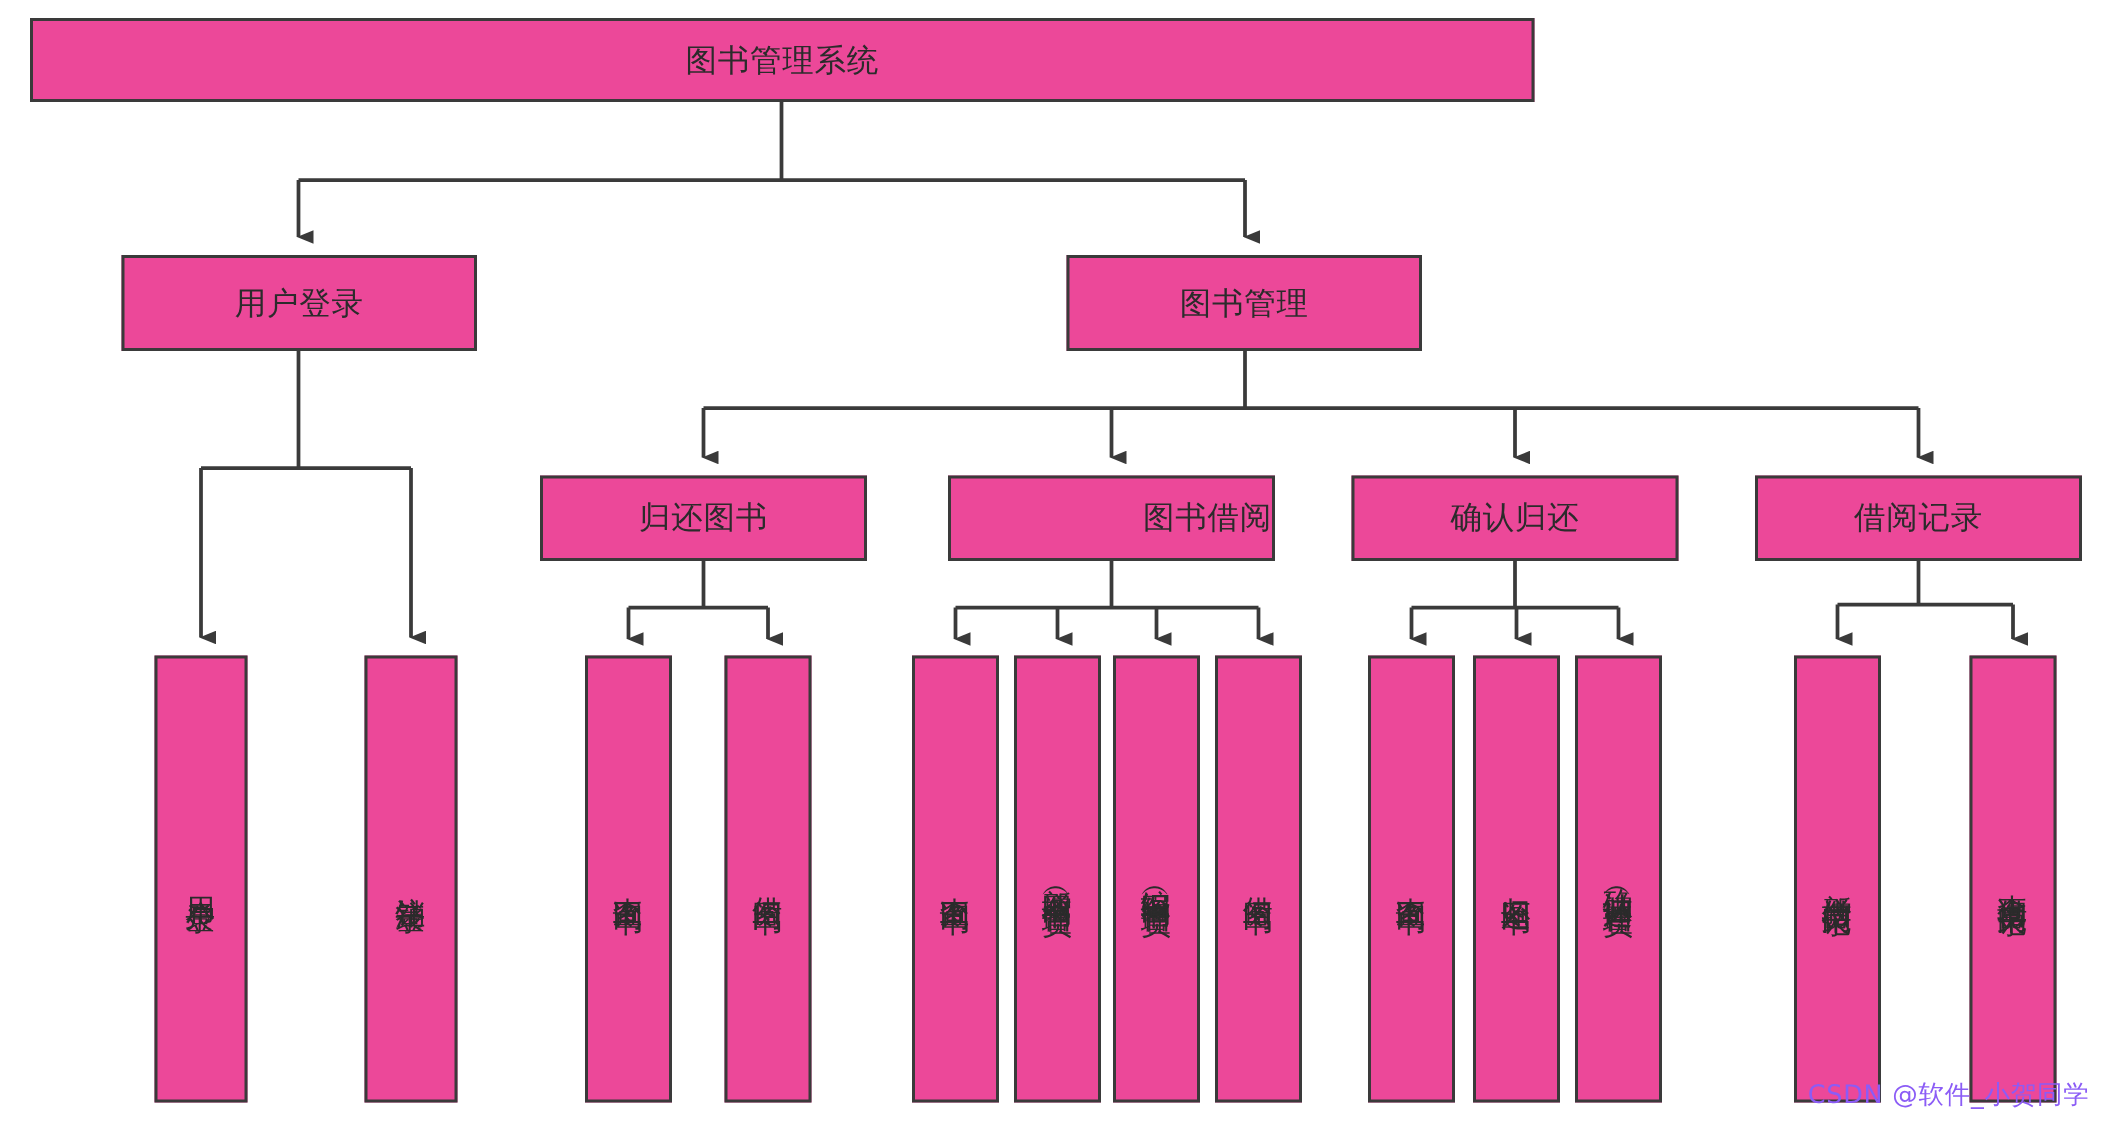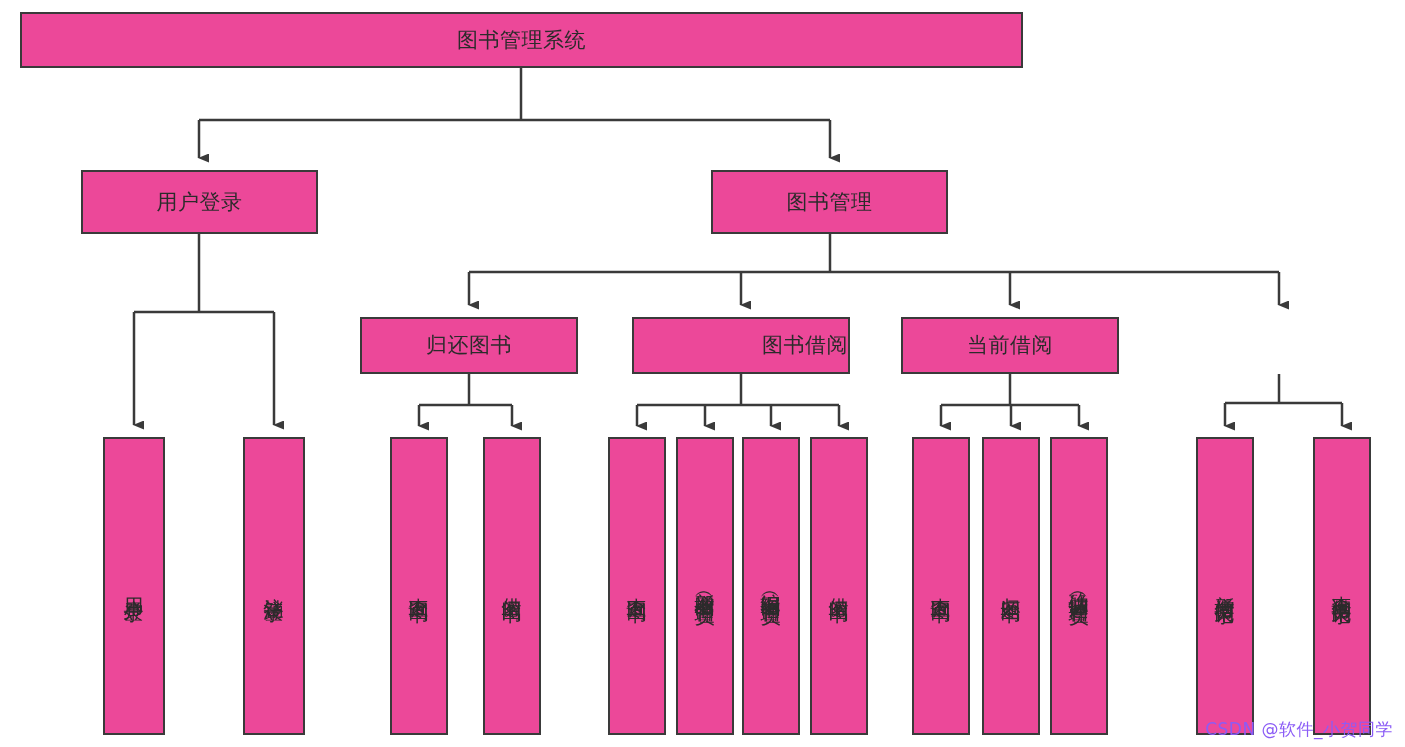--- a/index.html
+++ b/index.html
@@ -125,21 +125,24 @@
     <span class="label">图书管理</span>
   </div>
 
   <div class="node" id="node-l3-0" style="left: 360px; top: 317px; width: 218px; height: 57px;">
     <span class="label">归还图书</span>
   </div>
   <div class="node" id="node-l3-1" style="left: 632px; top: 317px; width: 218px; height: 57px; justify-content: flex-end;">
     <span class="label">图书借阅</span>
   </div>
   <div class="node" id="node-l3-2" style="left: 901px; top: 317px; width: 218px; height: 57px;">
-    <span class="label">当前借阅</span>
+    <span class="label">确认归还</span>
+  </div>
+  <div class="node" id="node-l3-3" style="left: 1170px; top: 317px; width: 218px; height: 57px;">
+    <span class="label">借阅记录</span>
   </div>
 
   <div class="node vertical" id="node-leaf-0" style="left: 103px; top: 437px; width: 62px; height: 298px;">
     <span class="label">用户登录</span>
   </div>
   <div class="node vertical" id="node-leaf-1" style="left: 243px; top: 437px; width: 62px; height: 298px;">
     <span class="label">注销登录</span>
   </div>
   <div class="node vertical" id="node-leaf-2" style="left: 390px; top: 437px; width: 58px; height: 298px;">
     <span class="label">查询图书</span>

